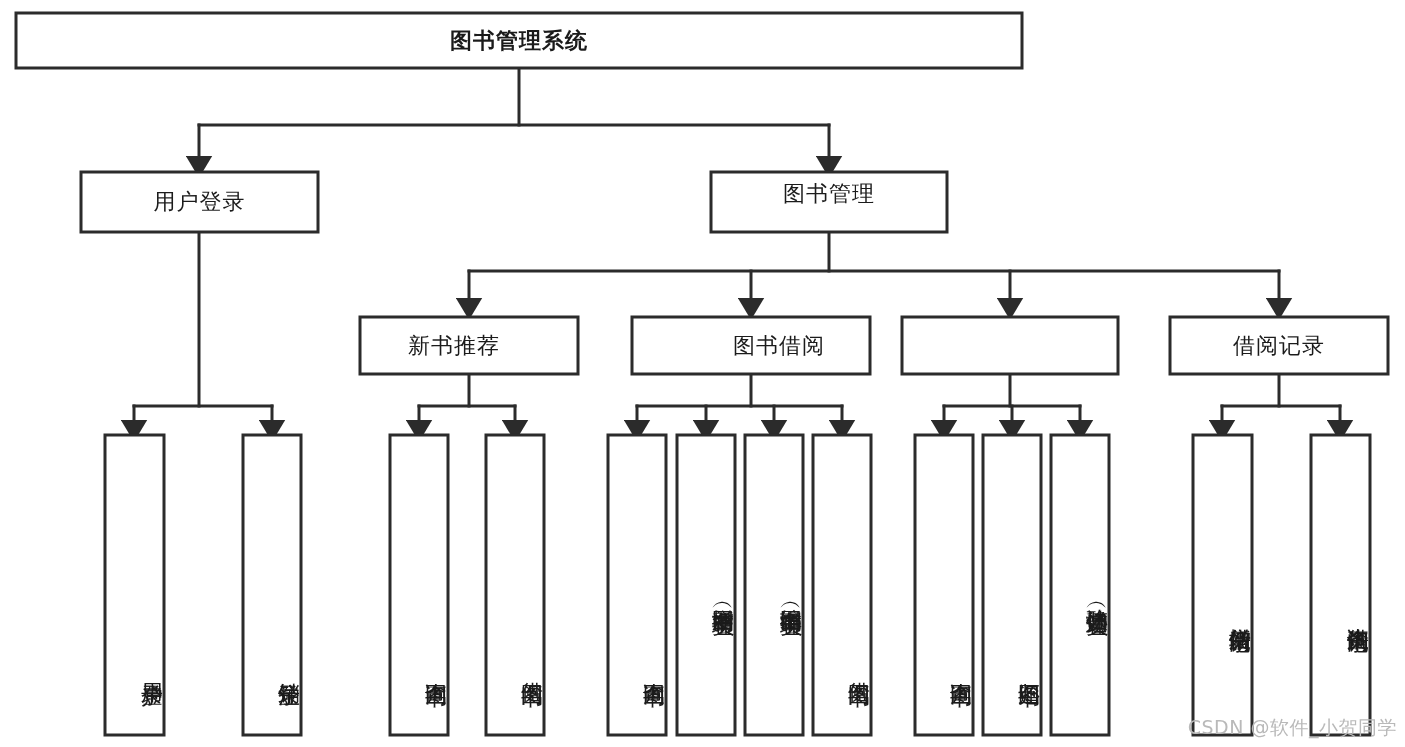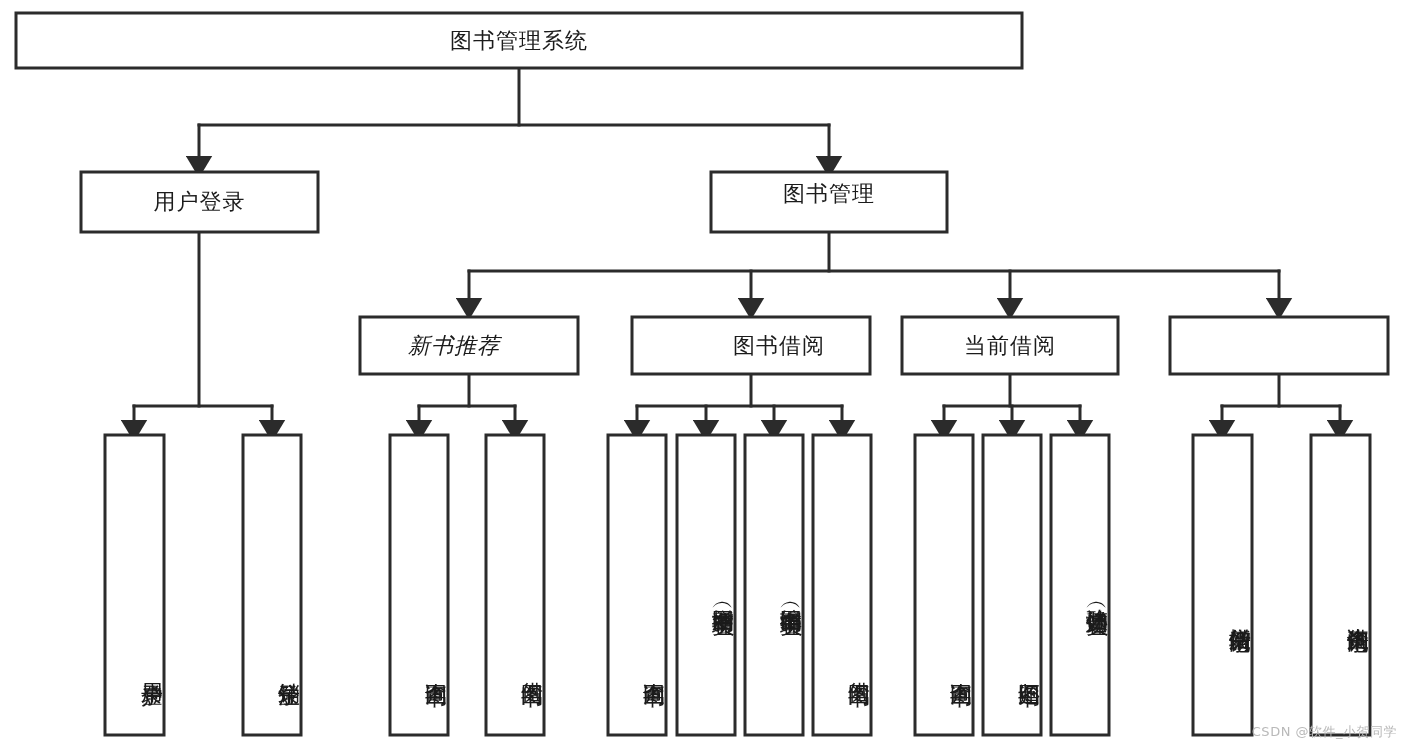--- a/index.html
+++ b/index.html
@@ -61,21 +61,21 @@
     align-items: center;
     justify-content: center;
     letter-spacing: 1px;
     pointer-events: none;
   }
   .watermark {
     position: absolute;
     right: 8px;
     bottom: 6px;
     font-family: "DejaVu Sans", "Liberation Sans", sans-serif;
-    font-size: 13px;
+    font-size: 19px;
     color: #b9b9b9;
     letter-spacing: 0.5px;
     white-space: nowrap;
   }
 </style>
 </head>
 <body>
 
 <div id="diagram-root">
 
@@ -162,28 +162,28 @@
     <rect class="node-box" x="813" y="435" width="58" height="300"></rect>
 
     <rect class="node-box" x="915" y="435" width="58" height="300"></rect>
     <rect class="node-box" x="983" y="435" width="58" height="300"></rect>
     <rect class="node-box" x="1051" y="435" width="58" height="300"></rect>
 
     <rect class="node-box" x="1193" y="435" width="59" height="300"></rect>
     <rect class="node-box" x="1311" y="435" width="59" height="300"></rect>
   </svg>
 
-  <div class="hlabel" style="left:16px; top:13px; width:1006px; height:55px;">图书管理系统</div>
+  <div class="hlabel" style="left:16px; top:13px; width:1006px; height:55px;font-weight:bold;">图书管理系统</div>
 
   <div class="hlabel" style="left:81px; top:172px; width:237px; height:60px;">用户登录</div>
   <div class="hlabel" style="left:711px; top:172px; width:236px; height:44px;">图书管理</div>
 
-  <div class="hlabel" style="left:360px; top:317px; width:188px; height:57px;font-style:italic;">新书推荐</div>
+  <div class="hlabel" style="left:360px; top:317px; width:188px; height:57px;">新书推荐</div>
   <div class="hlabel" style="left:632px; top:317px; width:238px; height:57px;margin-left:28px;">图书借阅</div>
-  <div class="hlabel" style="left:902px; top:317px; width:216px; height:57px;">当前借阅</div>
+  <div class="hlabel" style="left:1170px; top:317px; width:218px; height:57px;">借阅记录</div>
 
   <div class="vlabel" style="left:105px; top:435px; width:59px; height:300px; padding-top:82px;">用户登录</div>
   <div class="vlabel" style="left:243px; top:435px; width:58px; height:300px; padding-top:82px;">注销登录</div>
 
   <div class="vlabel" style="left:390px; top:435px; width:58px; height:300px; padding-top:82px;">查询图书</div>
   <div class="vlabel" style="left:486px; top:435px; width:58px; height:300px; padding-top:82px;">借阅图书</div>
 
   <div class="vlabel" style="left:608px; top:435px; width:58px; height:300px; padding-top:82px;">查询图书</div>
   <div class="vlabel" style="left:677px; top:435px; width:58px; height:300px; padding-top:10px;">新增图书（管理员）</div>
   <div class="vlabel" style="left:745px; top:435px; width:58px; height:300px; padding-top:10px;">编辑图书（管理员）</div>

